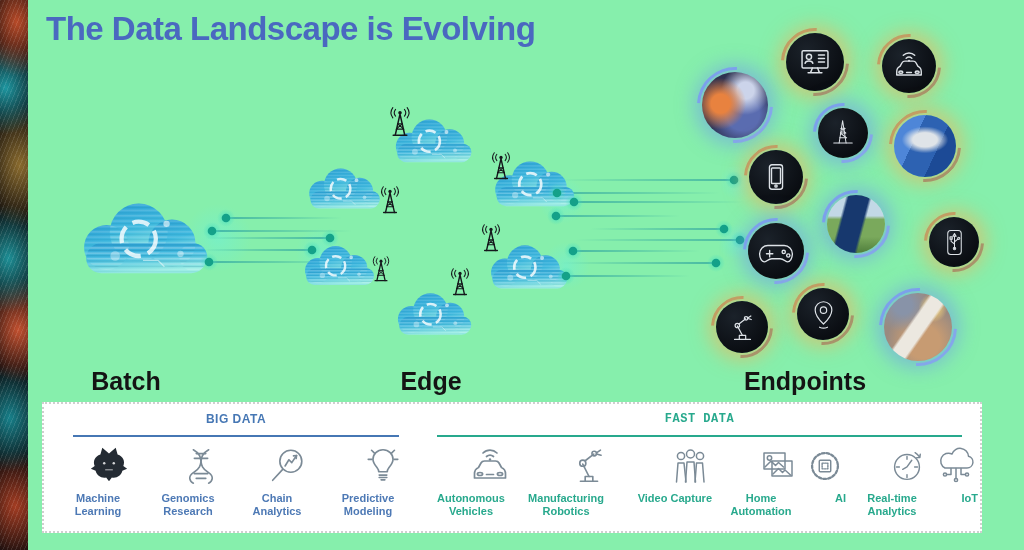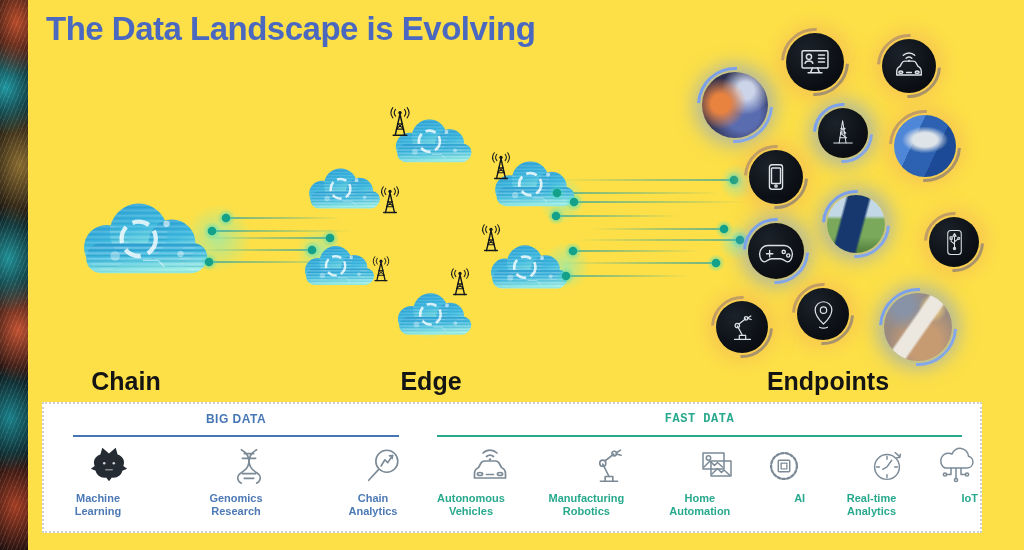--- a/index.html
+++ b/index.html
@@ -1,38 +1,38 @@
 <!DOCTYPE html>
 <html><head>
 <meta charset="utf-8">
 <style>
   html,body{margin:0;padding:0;}
   body{width:1024px;height:550px;background:#fff;font-family:"Liberation Sans",sans-serif;overflow:hidden;}
-  .stage{position:relative;width:1024px;height:550px;background:#fde047;overflow:hidden;}
+  .stage{position:relative;width:1024px;height:550px;background:#86efac;overflow:hidden;}
 
   
   .art-strip{position:absolute;left:0;top:0;width:28px;height:550px;
     background:
       radial-gradient(ellipse 180% 14% at 60% 4%, #b84a28 0%, rgba(184,74,40,0) 70%),
       radial-gradient(ellipse 200% 12% at 20% 16%, #1d96a0 0%, rgba(29,150,160,0) 70%),
       radial-gradient(ellipse 200% 16% at 70% 30%, #8a6b2e 0%, rgba(138,107,46,0) 70%),
       radial-gradient(ellipse 200% 14% at 30% 47%, #1d8f96 0%, rgba(29,143,150,0) 70%),
       radial-gradient(ellipse 200% 14% at 65% 60%, #c2502f 0%, rgba(194,80,47,0) 68%),
       radial-gradient(ellipse 200% 14% at 35% 76%, #17808a 0%, rgba(23,128,138,0) 70%),
       radial-gradient(ellipse 200% 14% at 55% 92%, #a33c22 0%, rgba(163,60,34,0) 72%),
       #0c0a0c;}
   .art-strip::after{content:"";position:absolute;inset:0;
     background:repeating-linear-gradient(112deg, rgba(255,255,255,.10) 0 1px, rgba(0,0,0,0) 1px 4px);}
 
   .page-title{position:absolute;left:46px;top:10px;font-size:33px;font-weight:bold;color:#4a68c0;letter-spacing:-.5px;}
 
   .diagram-svg{position:absolute;left:0;top:0;}
 
   .section-label{position:absolute;top:367px;transform:translateX(-50%);font-size:25px;font-weight:bold;color:#141414;}
-  .lbl-core{left:126px;} .lbl-edge{left:431px;} .lbl-endpoints{left:828px;}
+  .lbl-core{left:126px;} .lbl-edge{left:431px;} .lbl-endpoints{left:805px;}
 
   
   .badge{position:absolute;border-radius:50%;}
   .glow-orange{--glow:rgba(243,178,90,.55);--arc:#a8936a;}
   .glow-blue{--glow:rgba(110,150,240,.50);--arc:#84a7ea;}
   .badge::before,.badge::after{content:"";position:absolute;inset:-5px;border-radius:50%;border:3.5px solid transparent;transform:rotate(-42deg);}
   .badge::before{border-top-color:var(--arc);}
   .badge::after{border-bottom-color:var(--arc);}
   .badge-core{position:absolute;inset:0;border-radius:50%;display:flex;align-items:center;justify-content:center;overflow:hidden;
     box-shadow:0 0 18px 8px var(--glow);}
@@ -245,21 +245,21 @@
           <circle r="9" fill="url(#dotGlow)"></circle>
           <circle r="4.3" fill="#14a189"></circle>
         </g>
       <g transform="translate(566,276)">
           <circle r="9" fill="url(#dotGlow)"></circle>
           <circle r="4.3" fill="#14a189"></circle>
         </g>
     </g>
   </svg>
 
-  <div class="section-label lbl-core">Chain</div>
+  <div class="section-label lbl-core">Batch</div>
   <div class="section-label lbl-edge">Edge</div>
   <div class="section-label lbl-endpoints">Endpoints</div>
 
   <div class="badge glow-blue" style="left:702px;top:72px;width:66px;height:66px;">
     <div class="badge-core photo-vr"></div>
   </div>
 
   <div class="badge glow-orange" style="left:786px;top:33px;width:58px;height:58px;">
     <div class="badge-core dark-core">
       <svg class="bicon" width="38" height="38" viewBox="0 0 44 44">
@@ -402,20 +402,30 @@
           <svg class="licon" width="42" height="42" viewBox="0 0 44 44">
             <circle cx="26" cy="17" r="11.5"></circle>
             <path d="M17.5 25.5 L7 37"></path>
             <polyline points="20,22 24,15.5 27,18.5 32,11"></polyline>
             <path d="M32 11 l-3.2 0.4 M32 11 l-0.4 3.2"></path>
           </svg>
         </div>
         <div class="ld-label">Chain Analytics</div>
       </div>
 
+      <div class="ld-item" style="width:72px">
+        <div class="ld-icon">
+          <svg class="licon" width="42" height="42" viewBox="0 0 44 44">
+            <path d="M22 5 c6 0 10.5 4.5 10.5 10 c0 4 -2.5 6.5 -4.5 9 c-1 1.2 -1.5 2.5 -1.5 4 h-9 c0 -1.5 -0.5 -2.8 -1.5 -4 c-2 -2.5 -4.5 -5 -4.5 -9 C11.5 9.5 16 5 22 5 z"></path>
+            <path d="M18 31.5 h8 M18 34 h8 M20 36.5 h4"></path>
+            <path d="M6.5 15 h4 M33.5 15 h4 M10 5.5 l2.8 2.8 M34 5.5 l-2.8 2.8"></path>
+          </svg>
+        </div>
+        <div class="ld-label">Predictive Modeling</div>
+      </div>
 
     </div>
 
     <div class="lg-row lg-fast-row">
 
       <div class="ld-item" style="width:82px">
         <div class="ld-icon">
           <svg class="licon" width="44" height="44" viewBox="0 0 44 44">
             <path d="M15 9 a10 10 0 0 1 14 0 M18.5 12.5 a5.5 5.5 0 0 1 7 0"></path>
             <circle cx="22" cy="15.5" r="1.2" fill="#7b8a96" stroke="none"></circle>
@@ -436,20 +446,33 @@
             <circle cx="15.5" cy="19" r="3.2"></circle>
             <path d="M18 16.5 L27 9.5"></path>
             <circle cx="27.5" cy="9" r="2.4"></circle>
             <path d="M29.8 8.2 l4.2 -2.8 M29.8 9.5 l4.8 1.2"></path>
           </svg>
         </div>
         <div class="ld-label">Manufacturing Robotics</div>
       </div>
 
 
+      <div class="ld-item" style="width:92px">
+        <div class="ld-icon">
+          <svg class="licon" width="44" height="44" viewBox="0 0 44 44" style="stroke-width:1.5">
+            <circle cx="13" cy="12" r="3.6"></circle>
+            <path d="M8.5 38 L10 19 h6 L18 38"></path>
+            <circle cx="22.5" cy="10" r="4"></circle>
+            <path d="M17.5 38 L19 18 h7 L27.5 38"></path>
+            <circle cx="32" cy="12" r="3.6"></circle>
+            <path d="M27 38 L28.5 19 h6 L36 38"></path>
+          </svg>
+        </div>
+        <div class="ld-label">Video Capture</div>
+      </div>
 
       <div class="ld-item" style="width:78px">
         <div class="ld-icon">
           <svg class="licon" width="44" height="44" viewBox="0 0 44 44" style="stroke-width:1.5">
             <rect x="8" y="9" width="21" height="16"></rect>
             <circle cx="13.5" cy="14" r="2.2"></circle>
             <path d="M9 23 l6 -6 l4.5 4.5 l3 -3 l5 4.5"></path>
             <rect x="16" y="17" width="20" height="15"></rect>
             <path d="M17 30 l5.5 -5.5 l4 4 l2.5 -2.5 l5.5 5"></path>
           </svg>

